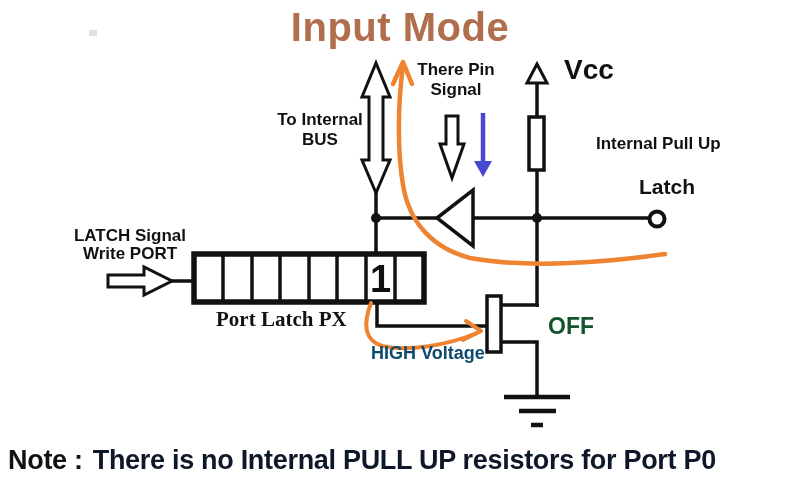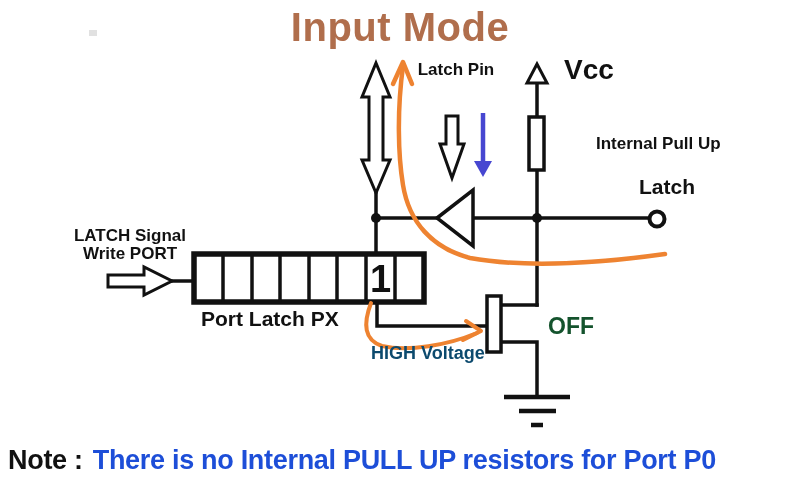--- a/index.html
+++ b/index.html
@@ -11,26 +11,26 @@
   #circuit{position:absolute;left:0;top:0;}
   .lbl{position:absolute;font-weight:bold;color:#111111;white-space:nowrap;}
   .center{text-align:center;}
   .title{left:0;top:5px;width:800px;text-align:center;font-size:40px;color:#b06e4c;letter-spacing:0.5px;}
   .vcc{left:556px;top:54px;font-size:28px;margin-left:8px;}
   .readpin{left:406px;top:60px;width:100px;font-size:17px;line-height:20px;}
   .buslbl{left:268px;top:110px;width:104px;font-size:17px;line-height:20px;}
   .pullup{left:555px;top:134px;font-size:17px;margin-left:41px;}
   .inputlbl{left:639px;top:175px;font-size:21px;}
   .writelbl{left:50px;top:227px;width:160px;font-size:17px;line-height:18px;}
-  .portlatch{left:201px;top:307px;font-size:21px;}
+  .portlatch{left:216px;top:307px;font-size:21px;font-family:Liberation Serif, serif;}
   .bit{left:366px;top:257px;width:29px;height:45px;text-align:center;font-size:38px;line-height:45px;}
   .highv{left:371px;top:343px;font-size:18px;color:#0c4a6e;}
   .off{left:548px;top:313px;font-size:23px;color:#14532d;}
   .note{left:8px;top:445px;font-size:27px;letter-spacing:-0.3px;}
-  .note .blue{color:#1d4ed8;margin-left:10px;}
+  .note .blue{color:#0f172a;margin-left:10px;}
 </style>
 </head>
 <body>
 
 <div id="stage">
 
   <svg id="circuit" width="800" height="484" viewBox="0 0 800 484">
 
     <rect x="89" y="30" width="8" height="6" fill="#d4d4d4" opacity="0.7"></rect>
 
@@ -98,23 +98,28 @@
       <path d="M371 303 C363 324 364 340 382 346 C408 352 448 345 477 333"></path>
       <polyline points="466,321 481,331 463,340"></polyline>
     </g>
   </svg>
 
   <div class="lbl title">Input Mode</div>
 
   <div class="lbl vcc">Vcc</div>
 
   <div class="lbl readpin center">
-    <div>Latch Pin</div>
+    <div>There Pin</div>
+    <div>Signal</div>
   </div>
 
+  <div class="lbl buslbl center">
+    <div>To Internal</div>
+    <div>BUS</div>
+  </div>
 
   <div class="lbl pullup">Internal Pull Up</div>
 
   <div class="lbl inputlbl">Latch</div>
 
   <div class="lbl writelbl center">
     <div>LATCH Signal</div>
     <div>Write PORT</div>
   </div>
 

